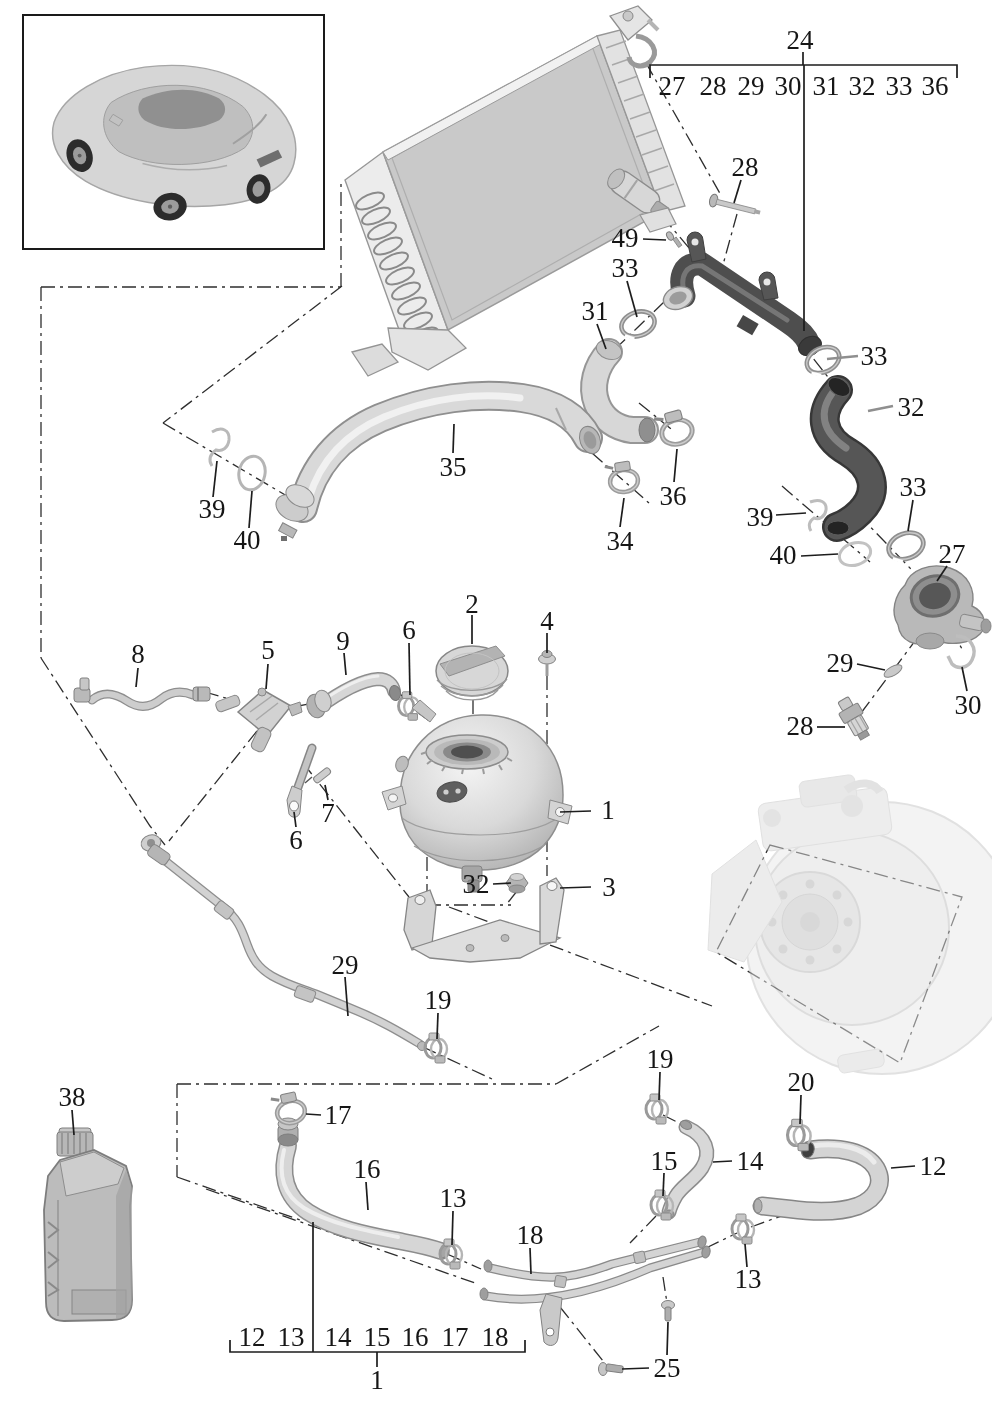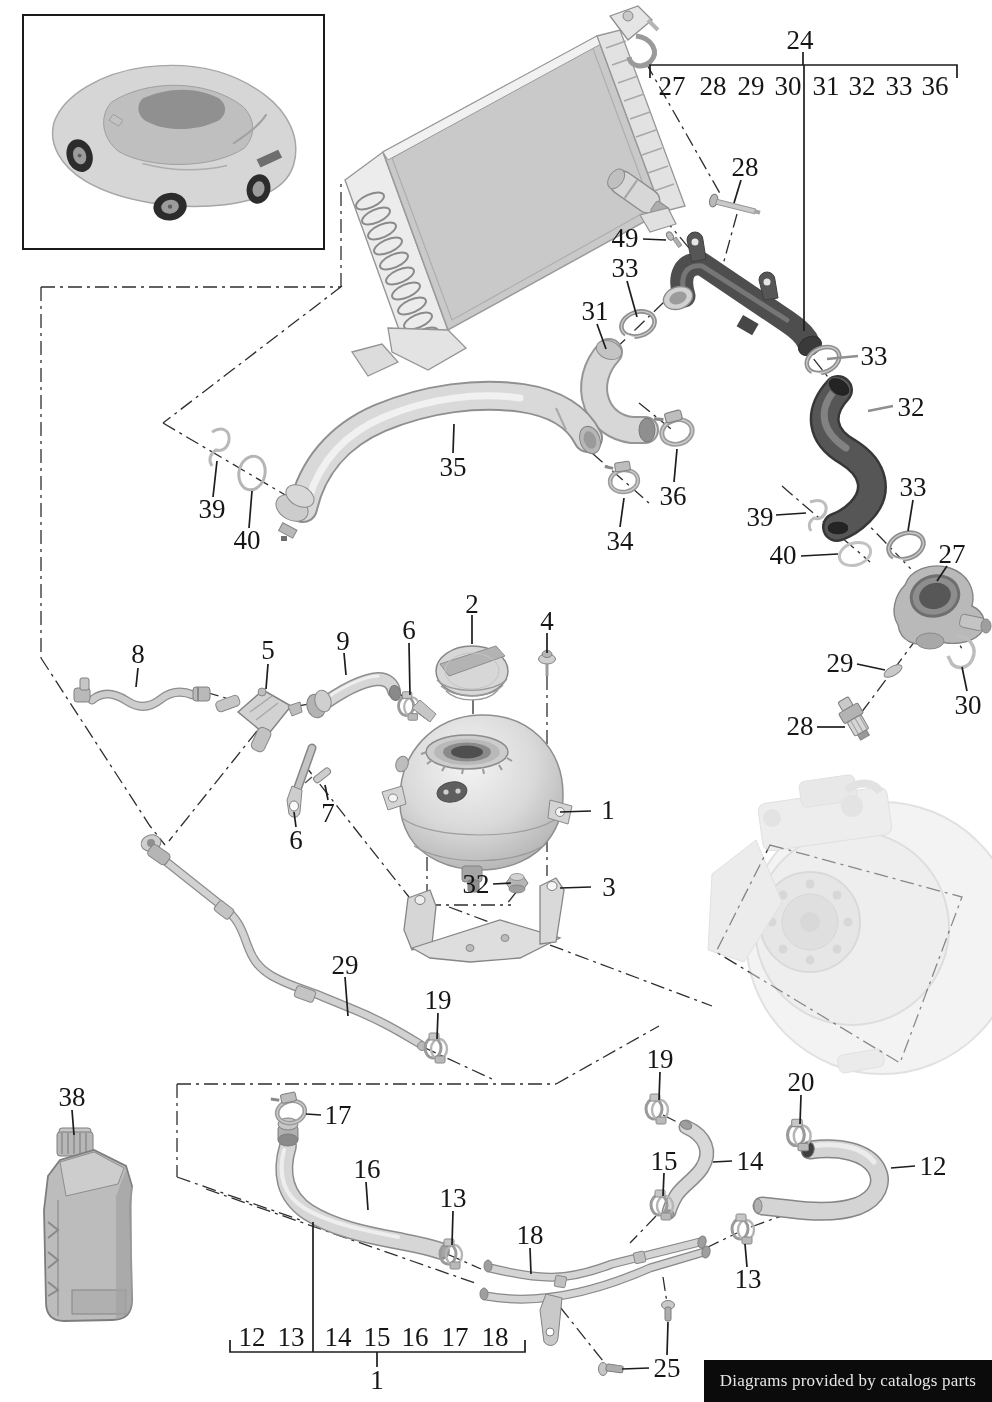--- a/index.html
+++ b/index.html
@@ -556,17 +556,14 @@
 <div class="co" style="left:667px;top:1368px">25</div>
 <div class="co" style="left:252px;top:1337px">12</div>
 <div class="co" style="left:291px;top:1337px">13</div>
 <div class="co" style="left:338px;top:1337px">14</div>
 <div class="co" style="left:377px;top:1337px">15</div>
 <div class="co" style="left:415px;top:1337px">16</div>
 <div class="co" style="left:455px;top:1337px">17</div>
 <div class="co" style="left:495px;top:1337px">18</div>
 <div class="co" style="left:377px;top:1380px">1</div>
 
-<div class="footer">
-  <span>Diagrams provided by catalogs parts</span>
+
 </div>
 
-</div>
-
 </body></html>

